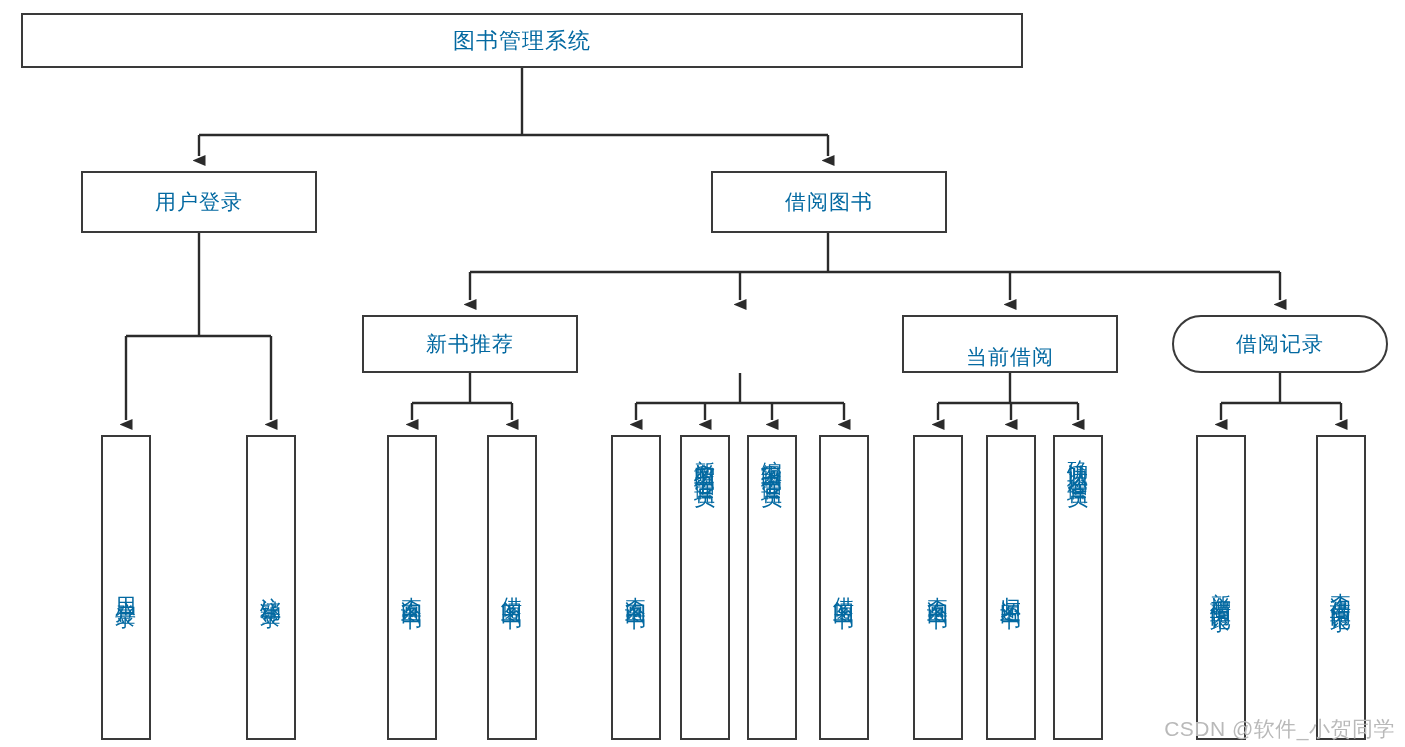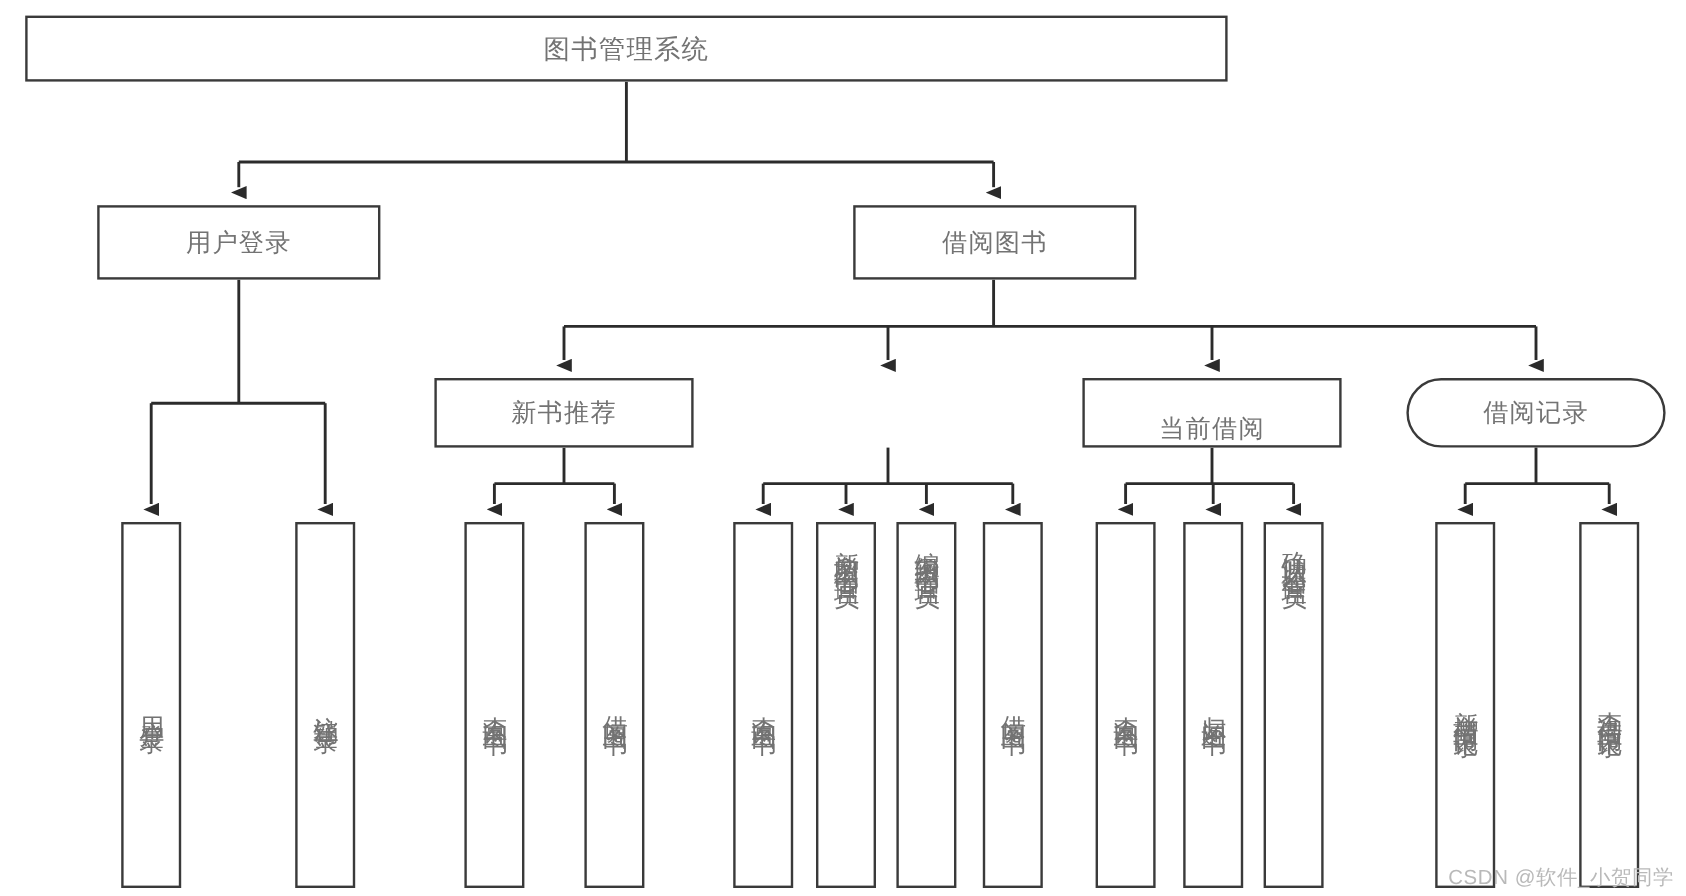--- a/index.html
+++ b/index.html
@@ -18,21 +18,21 @@
     overflow: hidden;
   }
   .node {
     position: absolute;
     box-sizing: border-box;
     border: 2px solid #3a3a3a;
     background: #ffffff;
     display: flex;
     align-items: center;
     justify-content: center;
-    color: #737373;
+    color: #0369a1;
   }
   .node.horiz {
     font-size: 21px;
     letter-spacing: 1px;
   }
   .node.vert {
     writing-mode: vertical-rl;
     text-orientation: upright;
     font-size: 21px;
     letter-spacing: 4px;
@@ -61,21 +61,21 @@
     stroke-width: 2.4;
     fill: none;
   }
   .arrowhead {
     fill: #2b2b2b;
   }
   .watermark {
     position: absolute;
     right: 10px;
     bottom: 4px;
-    font-size: 17px;
+    font-size: 21px;
     color: #b9b9b9;
     letter-spacing: 0.5px;
     white-space: nowrap;
   }
 </style>
 </head>
 <body>
 
 <div id="canvas">
 

